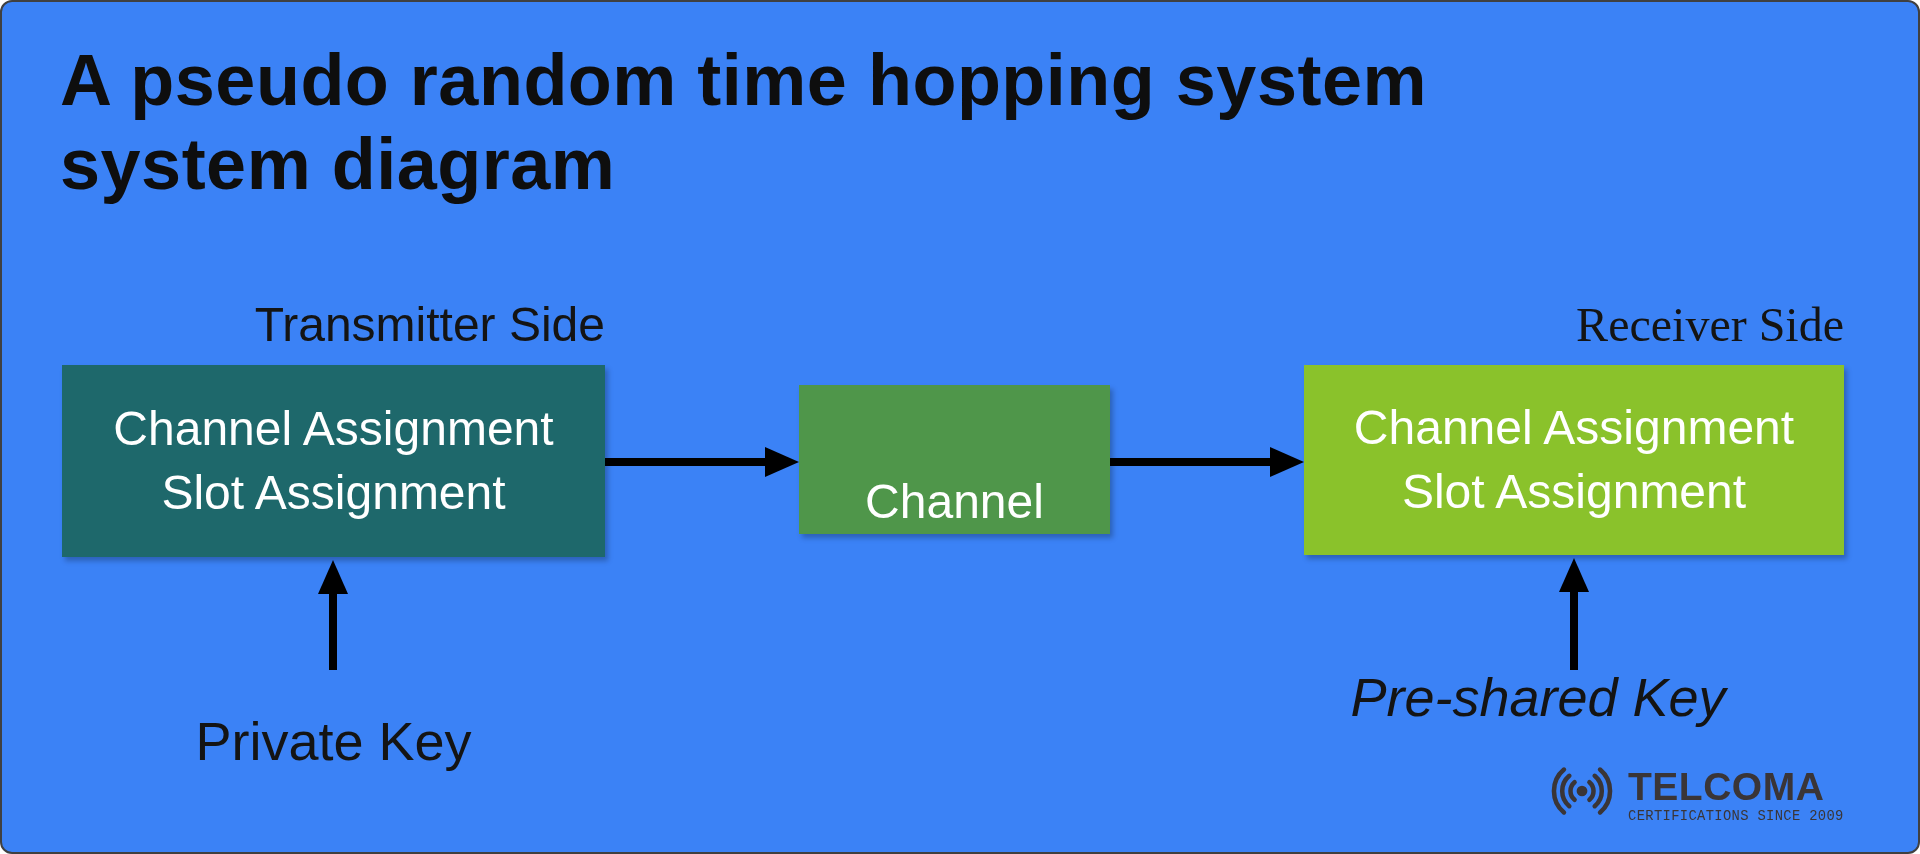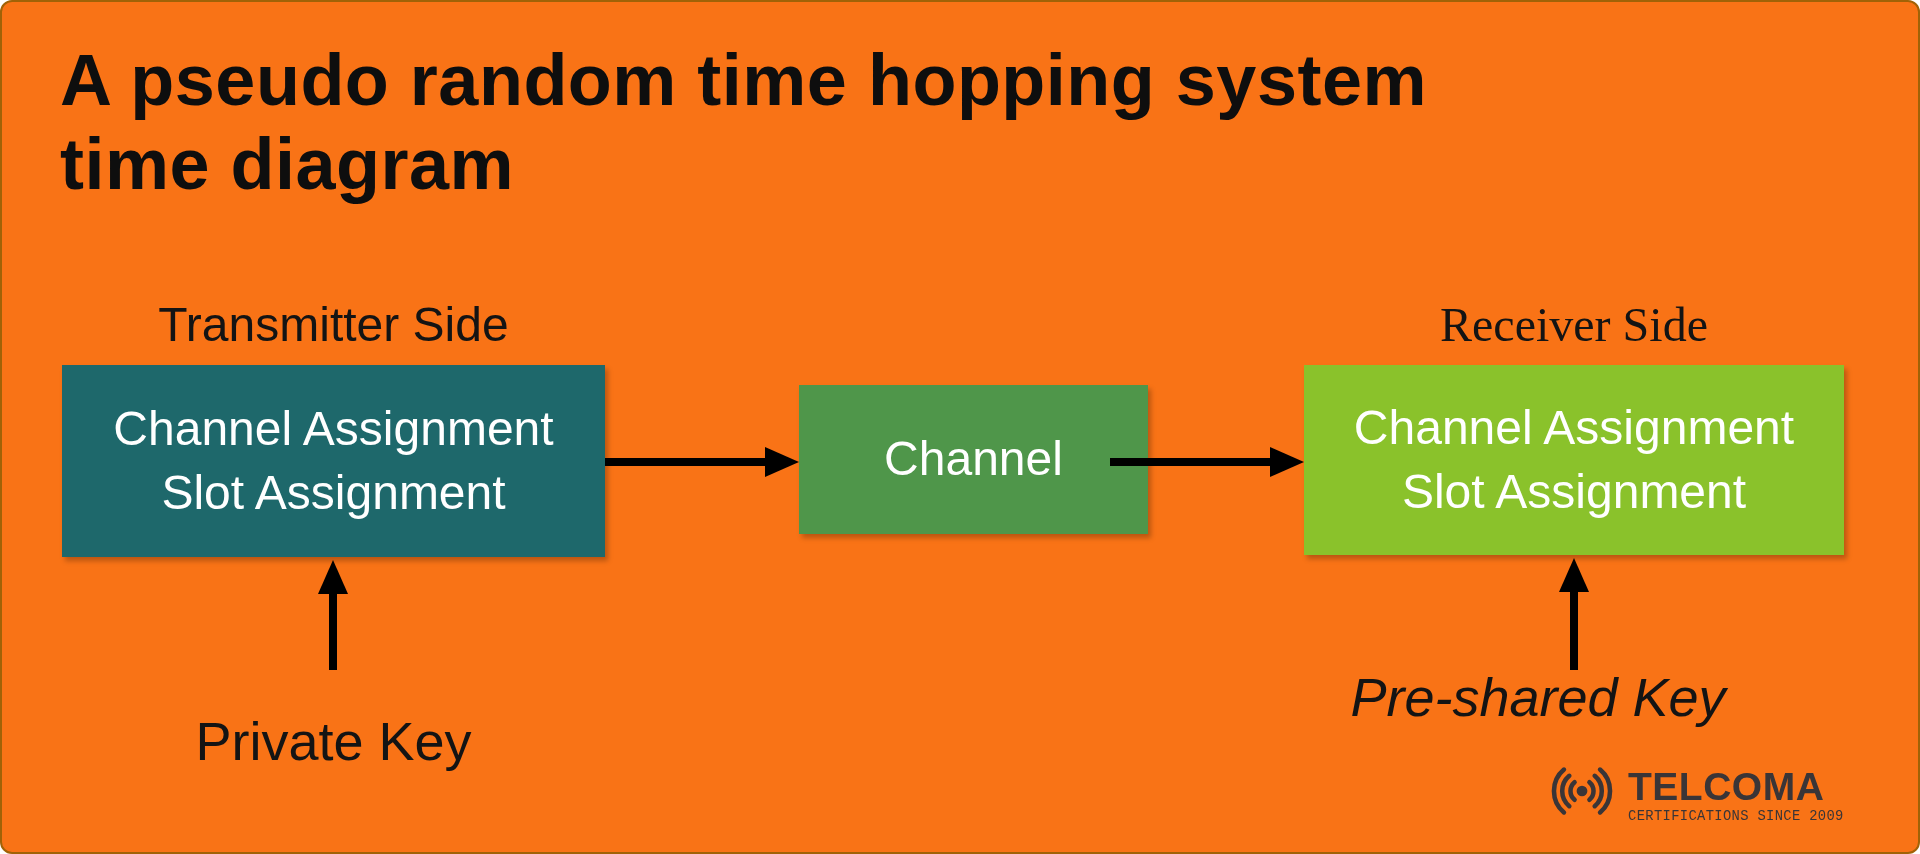--- a/index.html
+++ b/index.html
@@ -1,48 +1,48 @@
 <!DOCTYPE html>
 <html><head>
 <meta charset="utf-8">
 <style>
   * { margin:0; padding:0; box-sizing:border-box; }
   html,body { background:#ffffff; }
   .canvas {
     position:relative;
     width:1920px; height:854px;
-    background:#f97316;
-    border:2px solid #a16207;
+    background:#3b82f6;
+    border:2px solid #404040;
     border-radius:12px;
     overflow:hidden;
     font-family:"Liberation Sans", sans-serif;
   }
   .title {
     position:absolute; left:58px; top:36px;
     font-size:72px; font-weight:700; color:#0e0e0e;
     line-height:1.17; letter-spacing:0.5px;
   }
   .title div { white-space:nowrap; }
 
   .side-label {
     position:absolute; top:295px;
     font-size:48px; font-weight:500; color:#141414;
-    text-align:center; white-space:nowrap;
+    text-align:right; white-space:nowrap;
   }
   .side-label.tx { left:60px;  width:543px; }
   .side-label.rx { left:1302px; width:540px;font-family:Liberation Serif, serif; }
 
   .block {
     position:absolute;
     display:flex; flex-direction:column; align-items:center; justify-content:center;
     color:#ffffff; font-size:48px; line-height:1.34; text-align:center;
     box-shadow:3px 4px 5px rgba(0,0,0,0.25);
   }
   .block.tx { left:60px;  top:363px; width:543px; height:192px; background:#1e686b; }
-  .block.ch { left:797px; top:383px; width:349px; height:149px; background:#4f964a; }
+  .block.ch { left:797px; top:383px; width:311px; height:149px; background:#4f964a;justify-content:flex-end; }
   .block.rx { left:1302px; top:363px; width:540px; height:190px; background:#8ac22b; }
   .block div { white-space:nowrap; }
 
   .arrow-line-h { position:absolute; height:8px; background:#000; }
   .arrow-line-v { position:absolute; width:8px;  background:#000; }
   .arrow-head-right {
     position:absolute; width:0; height:0;
     border-top:15px solid transparent; border-bottom:15px solid transparent;
     border-left:34px solid #000;
   }
@@ -75,21 +75,21 @@
     margin-top:3px; white-space:nowrap;font-family:Liberation Mono, monospace;
   }
 </style>
 </head>
 <body>
 
 <div class="canvas">
 
   <div class="title">
     <div>A pseudo random time hopping system</div>
-    <div>time diagram</div>
+    <div>system diagram</div>
   </div>
 
   <div class="side-label tx">Transmitter Side</div>
   <div class="side-label rx">Receiver Side</div>
 
   <div class="block tx">
     <div>Channel Assignment</div>
     <div>Slot Assignment</div>
   </div>
 

